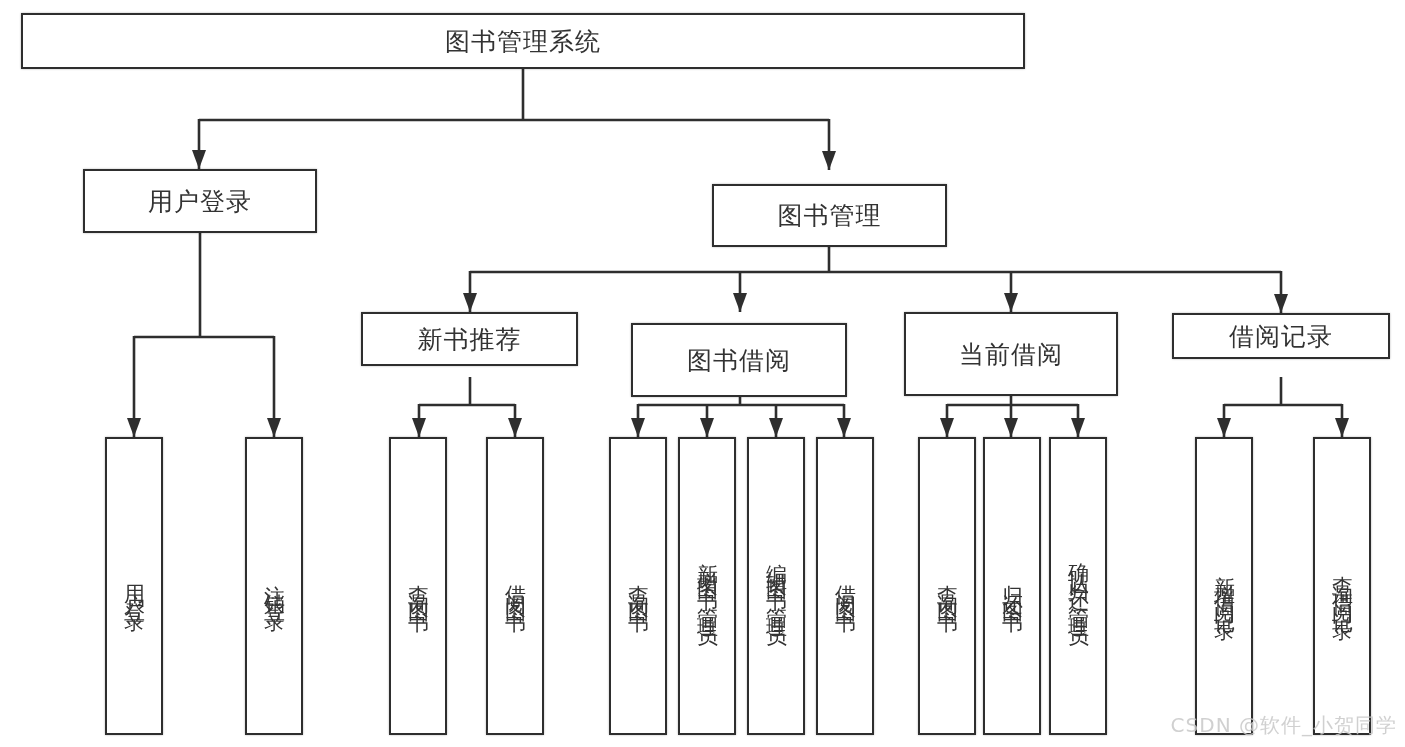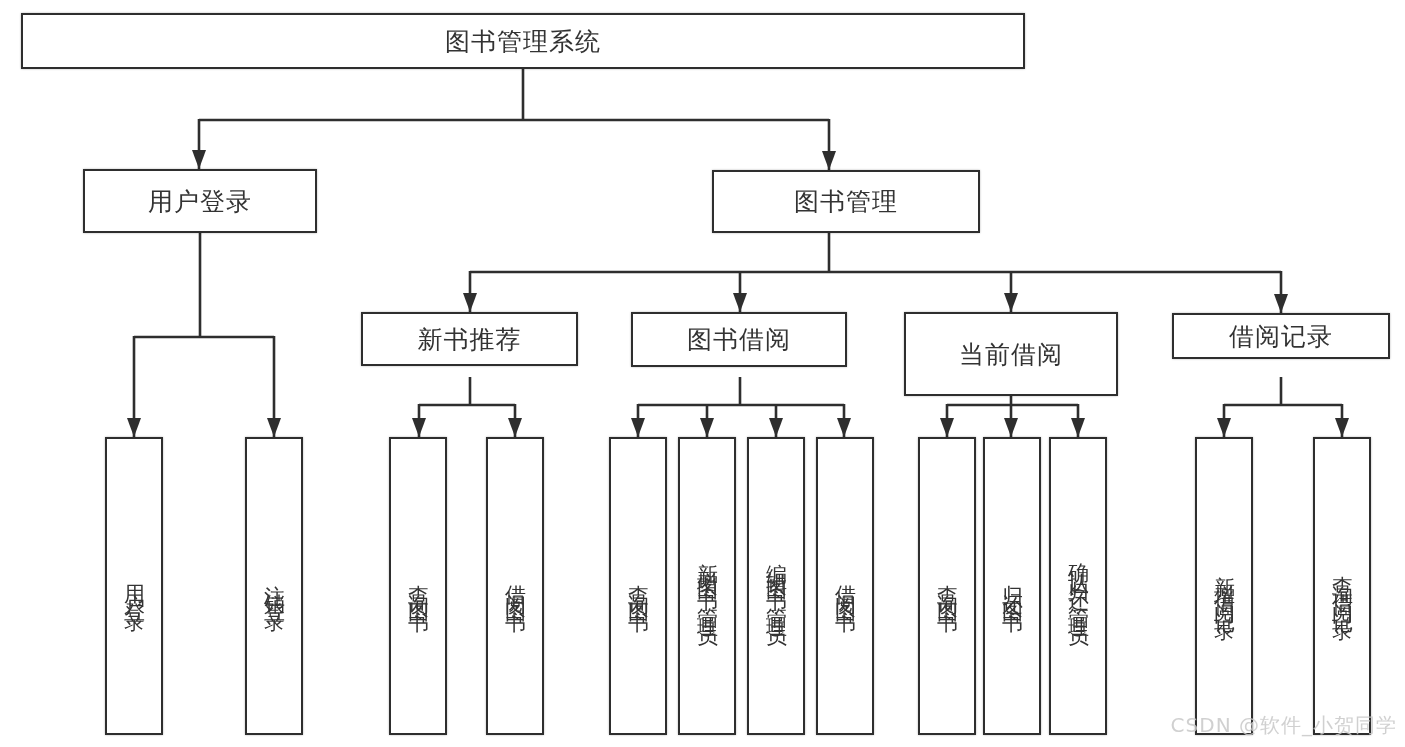--- a/index.html
+++ b/index.html
@@ -89,28 +89,28 @@
     <line class="wire" x1="1342" y1="404" x2="1342" y2="437" marker-end="url(#arrowhead)"></line>
   </svg>
 
   <div class="box" style="left:21px;top:13px;width:1004px;height:56px">
     <span class="hlabel">图书管理系统</span>
   </div>
 
   <div class="box" style="left:83px;top:169px;width:234px;height:64px">
     <span class="hlabel">用户登录</span>
   </div>
-  <div class="box" style="left:712px;top:170px;width:268px;height:63px">
+  <div class="box" style="left:712px;top:184px;width:235px;height:63px">
     <span class="hlabel">图书管理</span>
   </div>
 
   <div class="box" style="left:361px;top:312px;width:217px;height:54px">
     <span class="hlabel">新书推荐</span>
   </div>
-  <div class="box" style="left:631px;top:312px;width:216px;height:55px">
+  <div class="box" style="left:631px;top:323px;width:216px;height:74px">
     <span class="hlabel">图书借阅</span>
   </div>
   <div class="box" style="left:904px;top:312px;width:214px;height:84px">
     <span class="hlabel">当前借阅</span>
   </div>
   <div class="box" style="left:1172px;top:313px;width:218px;height:46px">
     <span class="hlabel">借阅记录</span>
   </div>
 
   <div class="box" style="left:105px;top:437px;width:58px;height:298px">

